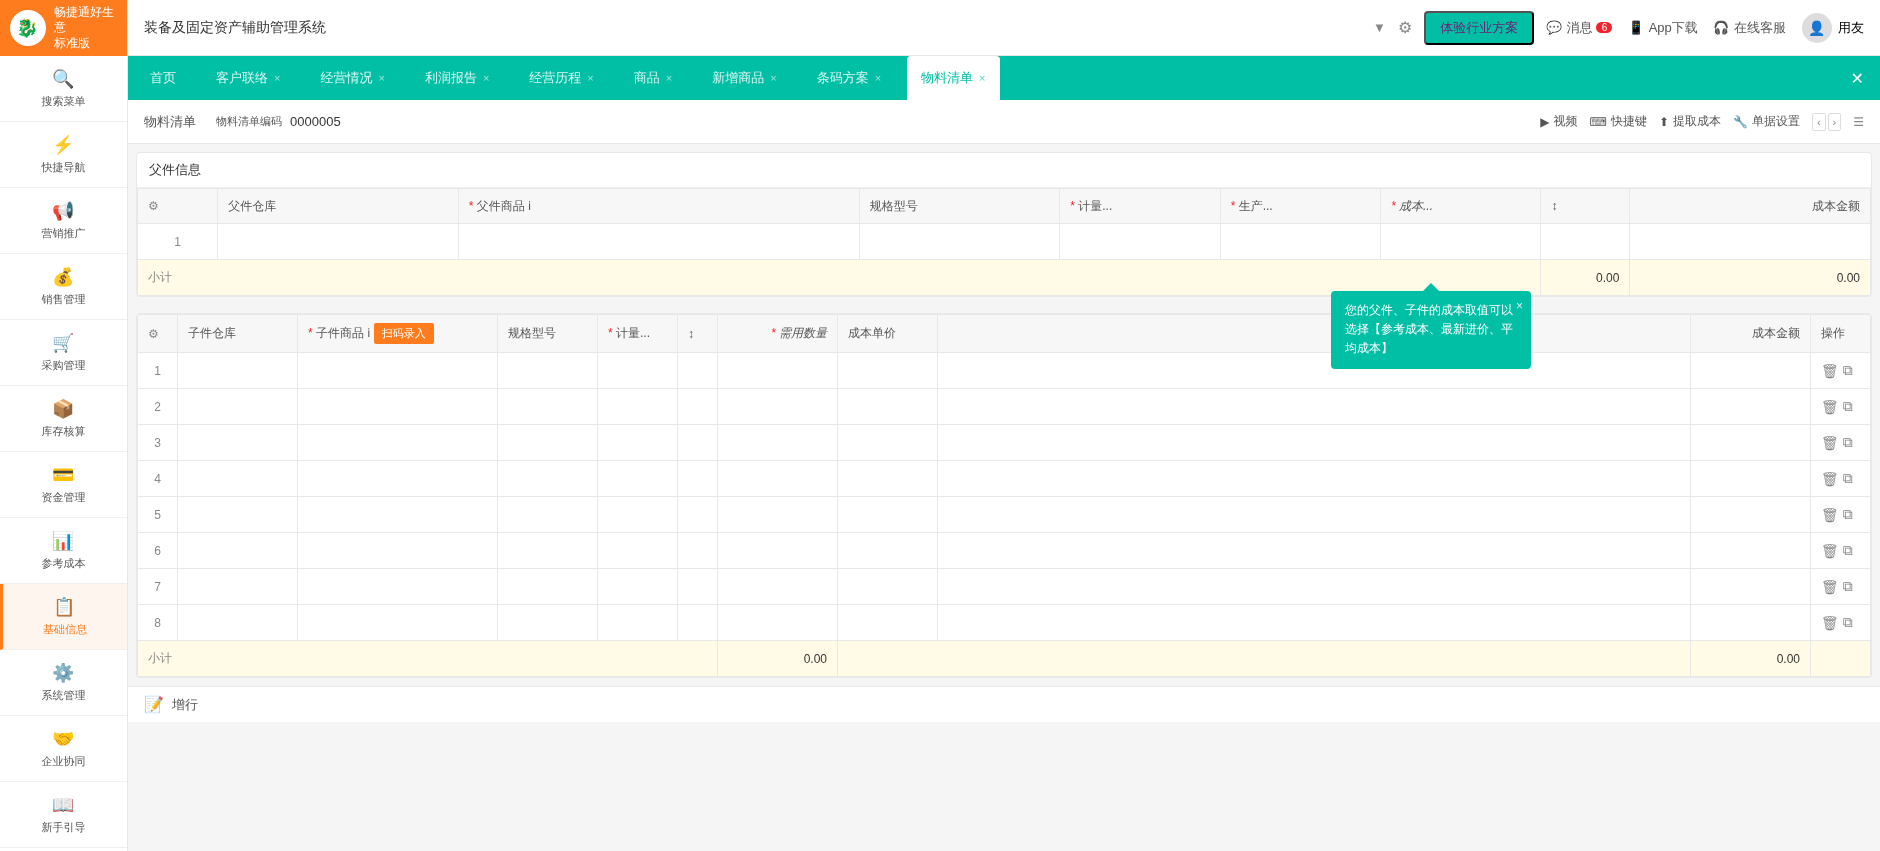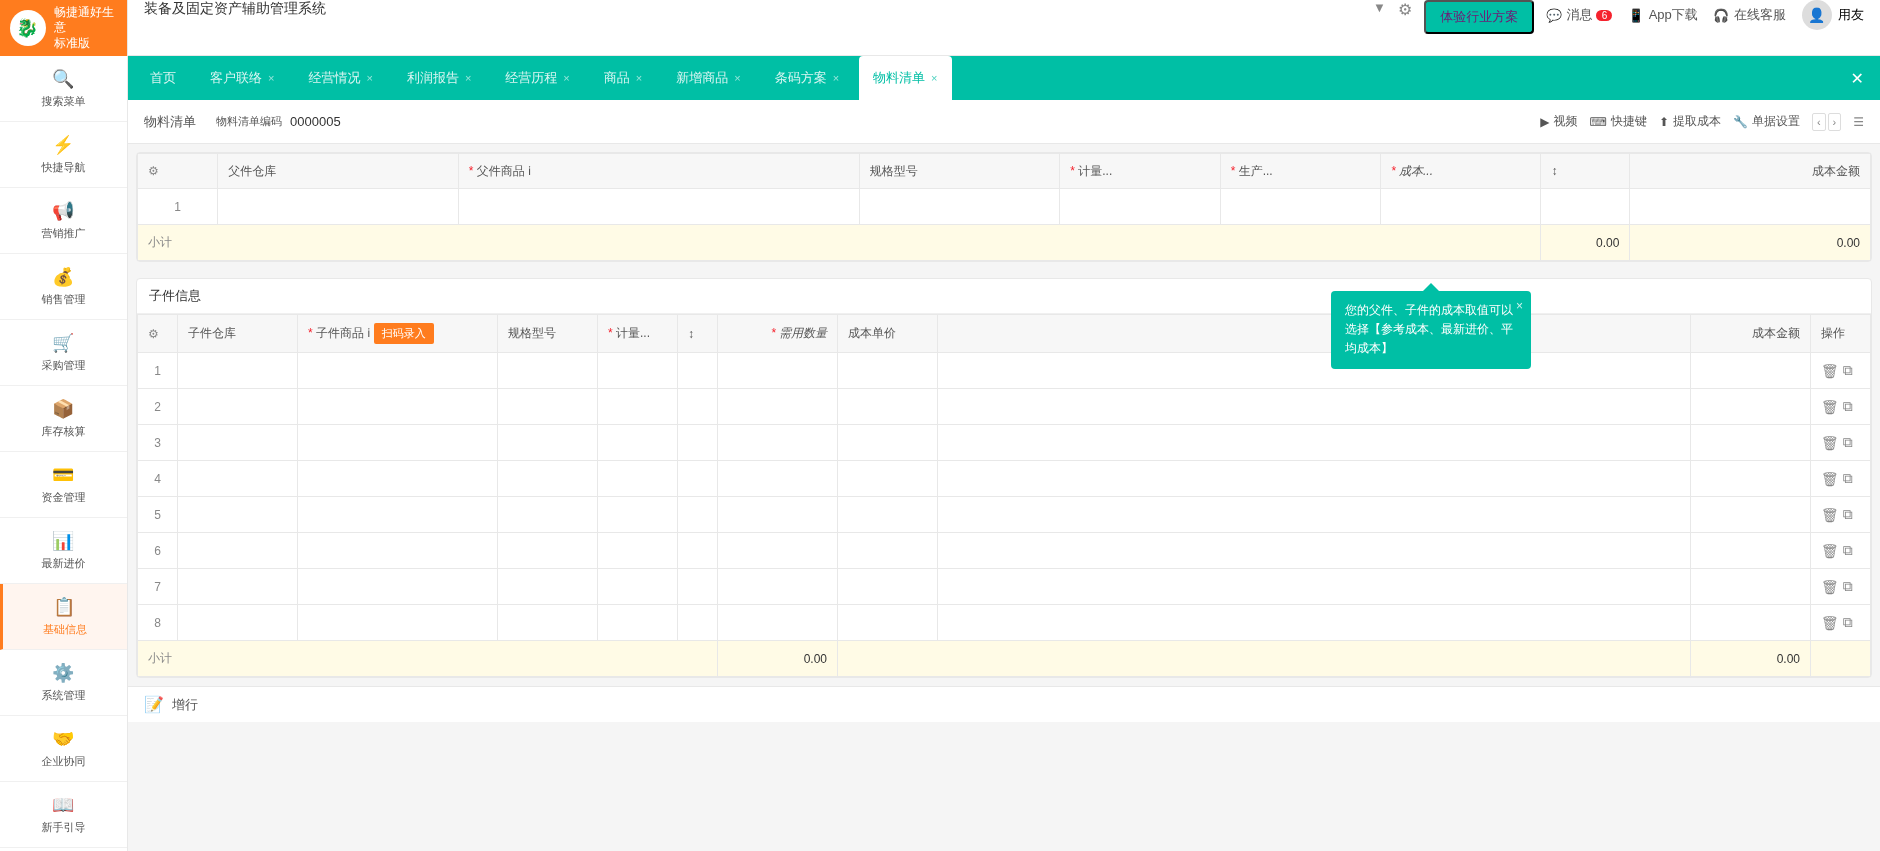--- a/index.html
+++ b/index.html
@@ -13,31 +13,31 @@
     .sidebar-nav { flex: 1; overflow-y: auto; }
     .sidebar-item { display: flex; flex-direction: column; align-items: center; padding: 12px 8px; cursor: pointer; color: #555; gap: 4px; border-bottom: 1px solid #f0f0f0; }
     .sidebar-item.active { background: #fff5ef; color: #ff7c1e; border-left: 3px solid #ff7c1e; }
     .sidebar-item .icon { font-size: 18px; }
     .sidebar-item .label { font-size: 11px; text-align: center; }
 
     
     .main { flex: 1; display: flex; flex-direction: column; overflow: hidden; }
 
     
-    .topbar { background: #fff; height: 56px; display: flex; align-items: flex-start; padding: 0 16px; border-bottom: 1px solid #e8e8e8; gap: 12px; }
+    .topbar { background: #fff; height: 56px; display: flex; align-items: center; padding: 0 16px; border-bottom: 1px solid #e8e8e8; gap: 12px; }
     .topbar-title { font-size: 14px; color: #333; flex: 1; }
     .topbar-actions { display: flex; align-items: center; gap: 16px; }
     .topbar-btn { display: flex; align-items: center; gap: 4px; color: #555; cursor: pointer; font-size: 13px; }
     .topbar-system-btn { background: #00bfa5; color: #701a75; padding: 6px 14px; border-radius: 4px; cursor: pointer; font-size: 13px; }
     .topbar-avatar { width: 30px; height: 30px; background: #ddd; border-radius: 50%; display: flex; align-items: center; justify-content: center; color: #888; font-size: 14px; }
     .badge { background: #f5222d; color: #fff; border-radius: 10px; font-size: 10px; padding: 0 4px; min-width: 16px; text-align: center; }
     .topbar-gear { color: #888; cursor: pointer; font-size: 16px; }
 
     
-    .nav-tabs { background: #00bfa5; display: flex; align-items: center; height: 44px; padding: 0 8px; gap: 6px; overflow-x: auto; }
+    .nav-tabs { background: #00bfa5; display: flex; align-items: center; height: 44px; padding: 0 8px; gap: 12px; overflow-x: auto; }
     .nav-tab { color: #fff; padding: 0 14px; height: 44px; display: flex; align-items: center; gap: 6px; cursor: pointer; font-size: 13px; white-space: nowrap; opacity: 0.85; }
     .nav-tab.active { background: #fff; color: #00bfa5; opacity: 1; border-radius: 4px 4px 0 0; }
     .nav-tab .close-x { font-size: 11px; opacity: 0.7; }
 
     
     .content { flex: 1; background: #f5f5f5; overflow-y: auto; display: flex; flex-direction: column; }
 
     
     .page-header { background: #fff; padding: 0 16px; display: flex; align-items: center; border-bottom: 1px solid #e8e8e8; height: 44px; gap: 20px; }
     .breadcrumb-tab { color: #555; cursor: pointer; font-size: 13px; padding: 10px 0; }
@@ -118,21 +118,21 @@
     <div class="sidebar-item">
       <span class="icon">📦</span>
       <span class="label">库存核算</span>
     </div>
     <div class="sidebar-item">
       <span class="icon">💳</span>
       <span class="label">资金管理</span>
     </div>
     <div class="sidebar-item">
       <span class="icon">📊</span>
-      <span class="label">最新进价</span>
+      <span class="label">参考成本</span>
     </div>
     <div class="sidebar-item active">
       <span class="icon">📋</span>
       <span class="label">基础信息</span>
     </div>
     <div class="sidebar-item">
       <span class="icon">⚙️</span>
       <span class="label">系统管理</span>
     </div>
     <div class="sidebar-item">
@@ -240,20 +240,21 @@
         </div>
         <div class="page-nav-arrows">
           <span>‹</span>
           <span>›</span>
         </div>
         <span style="cursor:pointer;color:#888;">☰</span>
       </div>
     </div>
 
     <div class="section" style="position:relative;">
+      <div class="section-title">父件信息</div>
       <table class="data-table">
         <thead>
           <tr>
             <th style="width:40px;">
               <span class="th-gear">⚙</span>
             </th>
             <th style="width:120px;">父件仓库</th>
             <th style="width:200px;"><span class="required">*</span> 父件商品 ℹ</th>
             <th style="width:100px;">规格型号</th>
             <th style="width:80px;"><span class="required">*</span> 计量...</th>
@@ -292,21 +293,20 @@
       </table>
 
       <div class="tooltip-popup">
         <div class="tooltip-arrow"></div>
         <span class="close-btn">×</span>
         <span>您的父件、子件的成本取值可以选择【参考成本、最新进价、平均成本】</span>
       </div>
     </div>
 
     <div class="section">
-      <div class="section-title">子件信息</div>
       <table class="data-table">
         <thead>
           <tr>
             <th style="width:40px;">
               <span class="th-gear">⚙</span>
             </th>
             <th style="width:120px;">子件仓库</th>
             <th style="width:200px;"><span class="required">*</span> 子件商品 ℹ
               <button class="scan-btn">扫码录入</button>
             </th>

